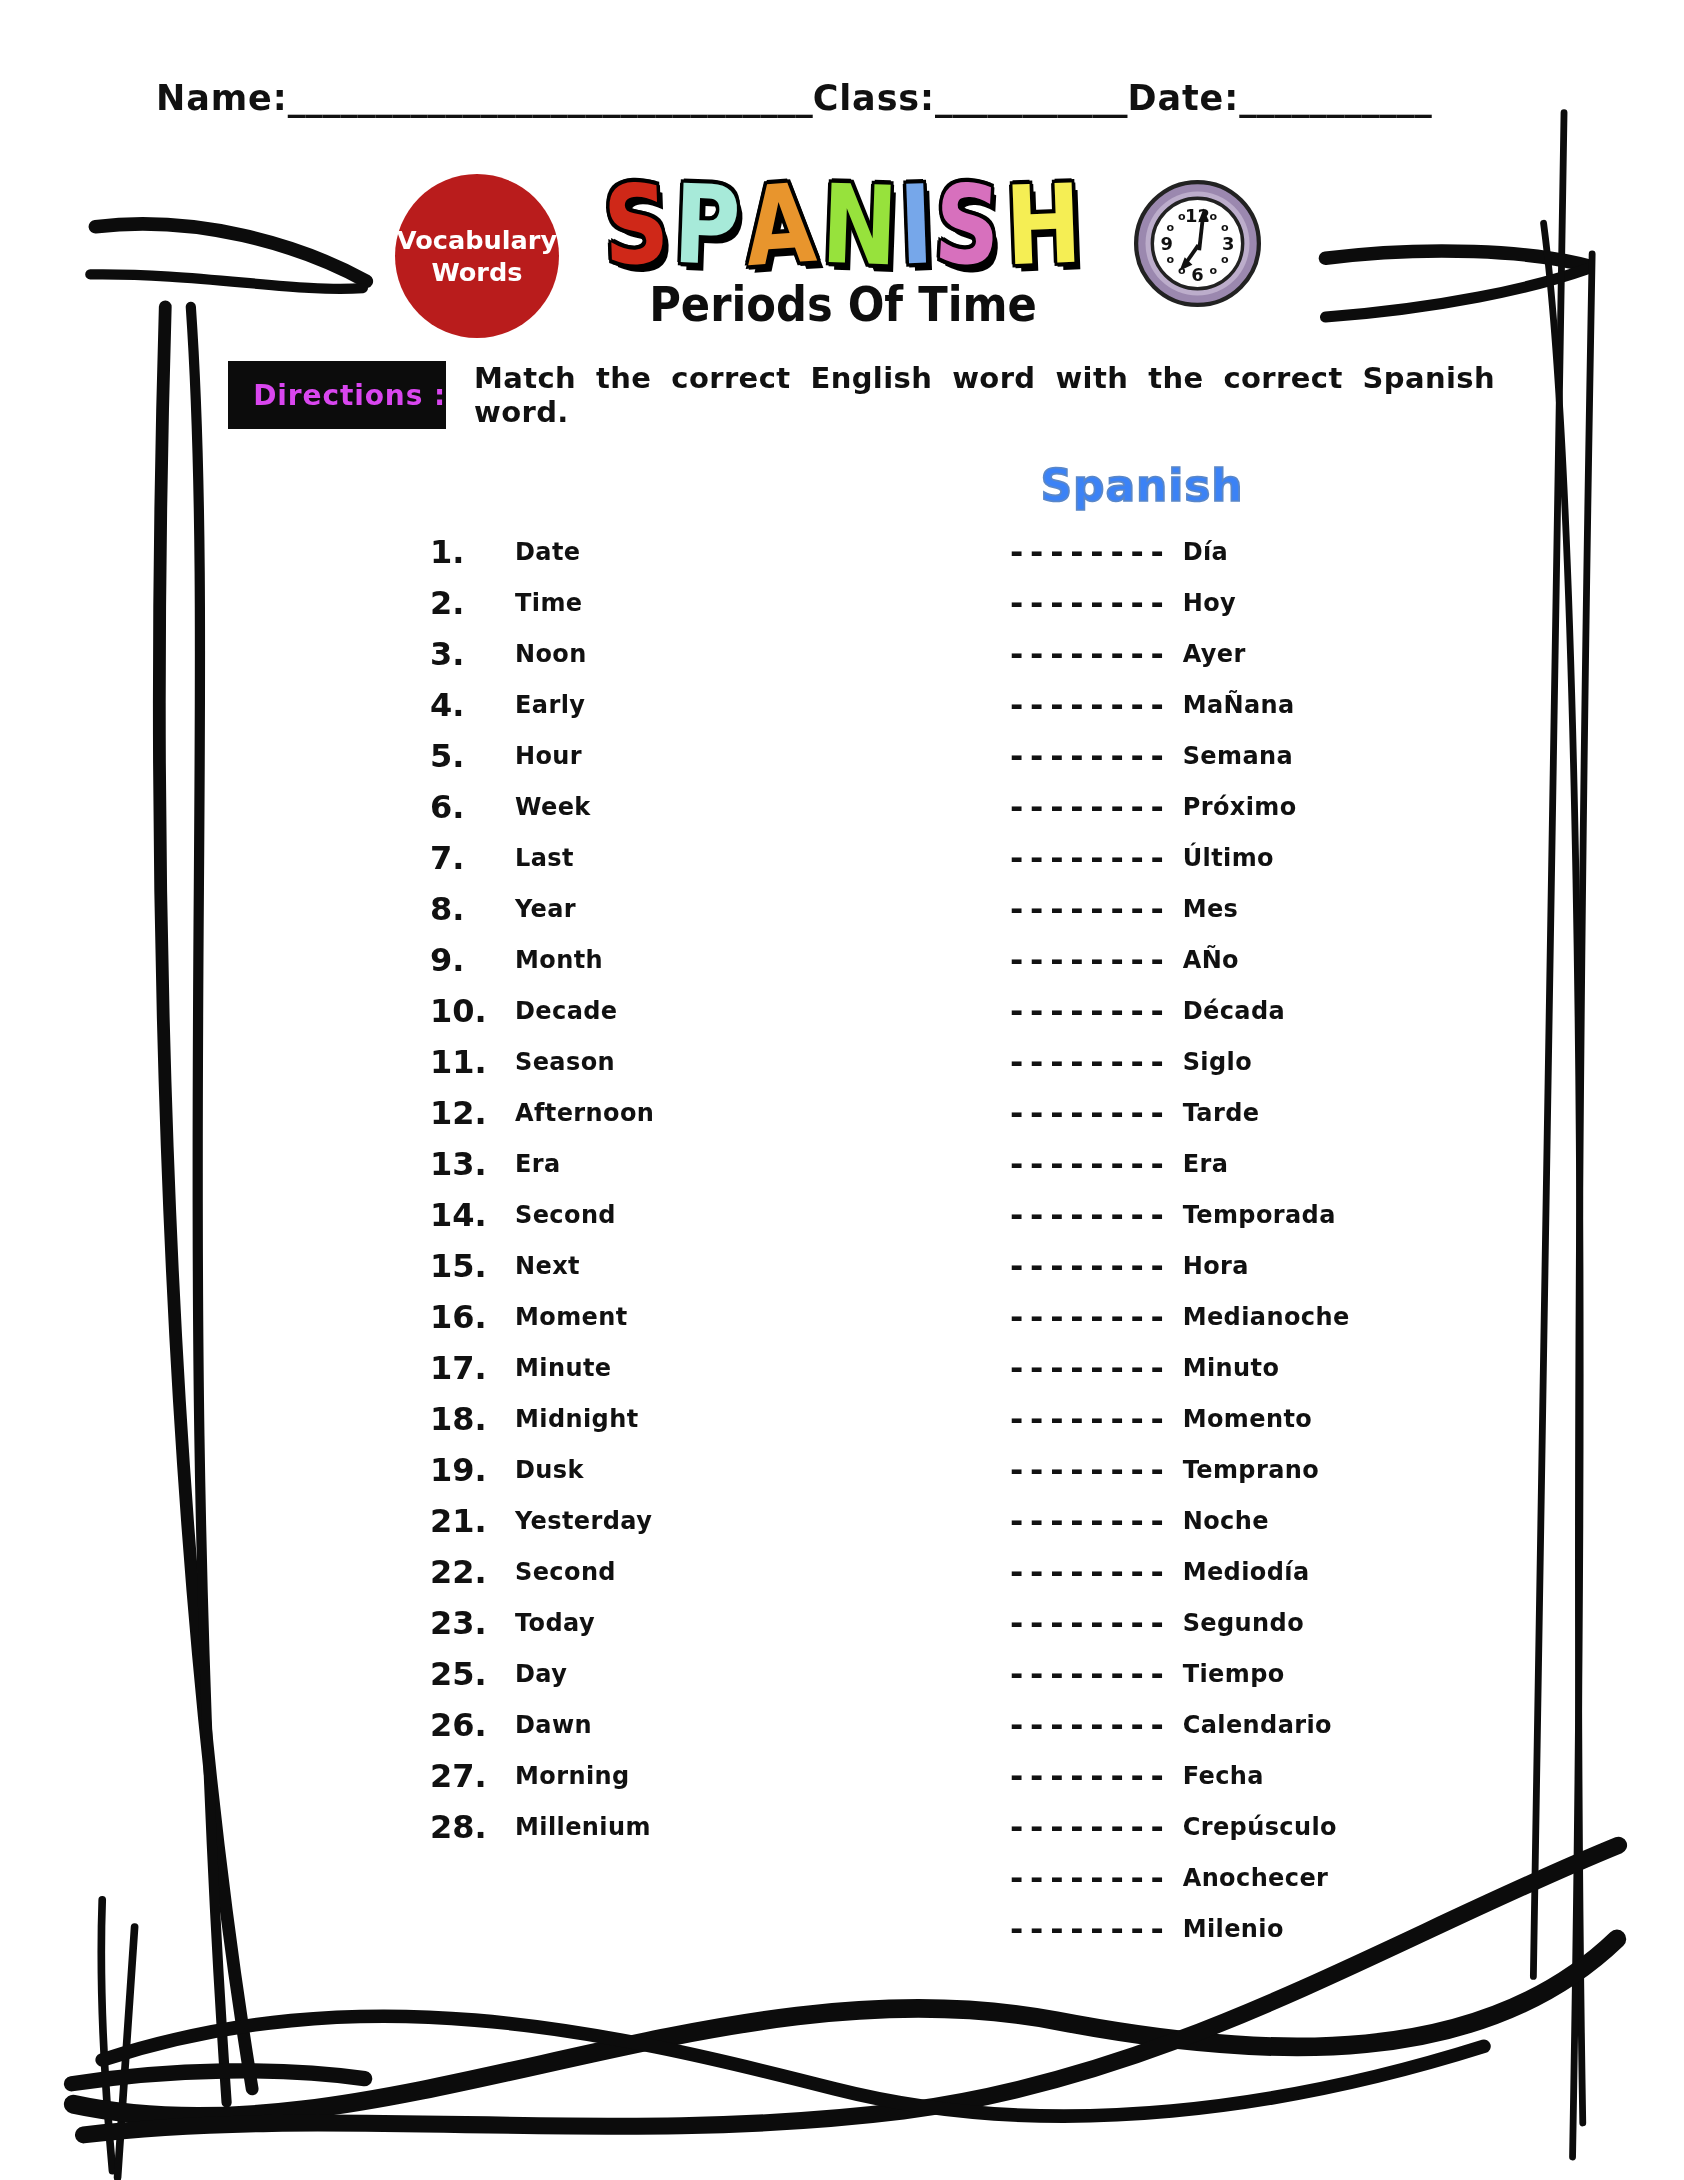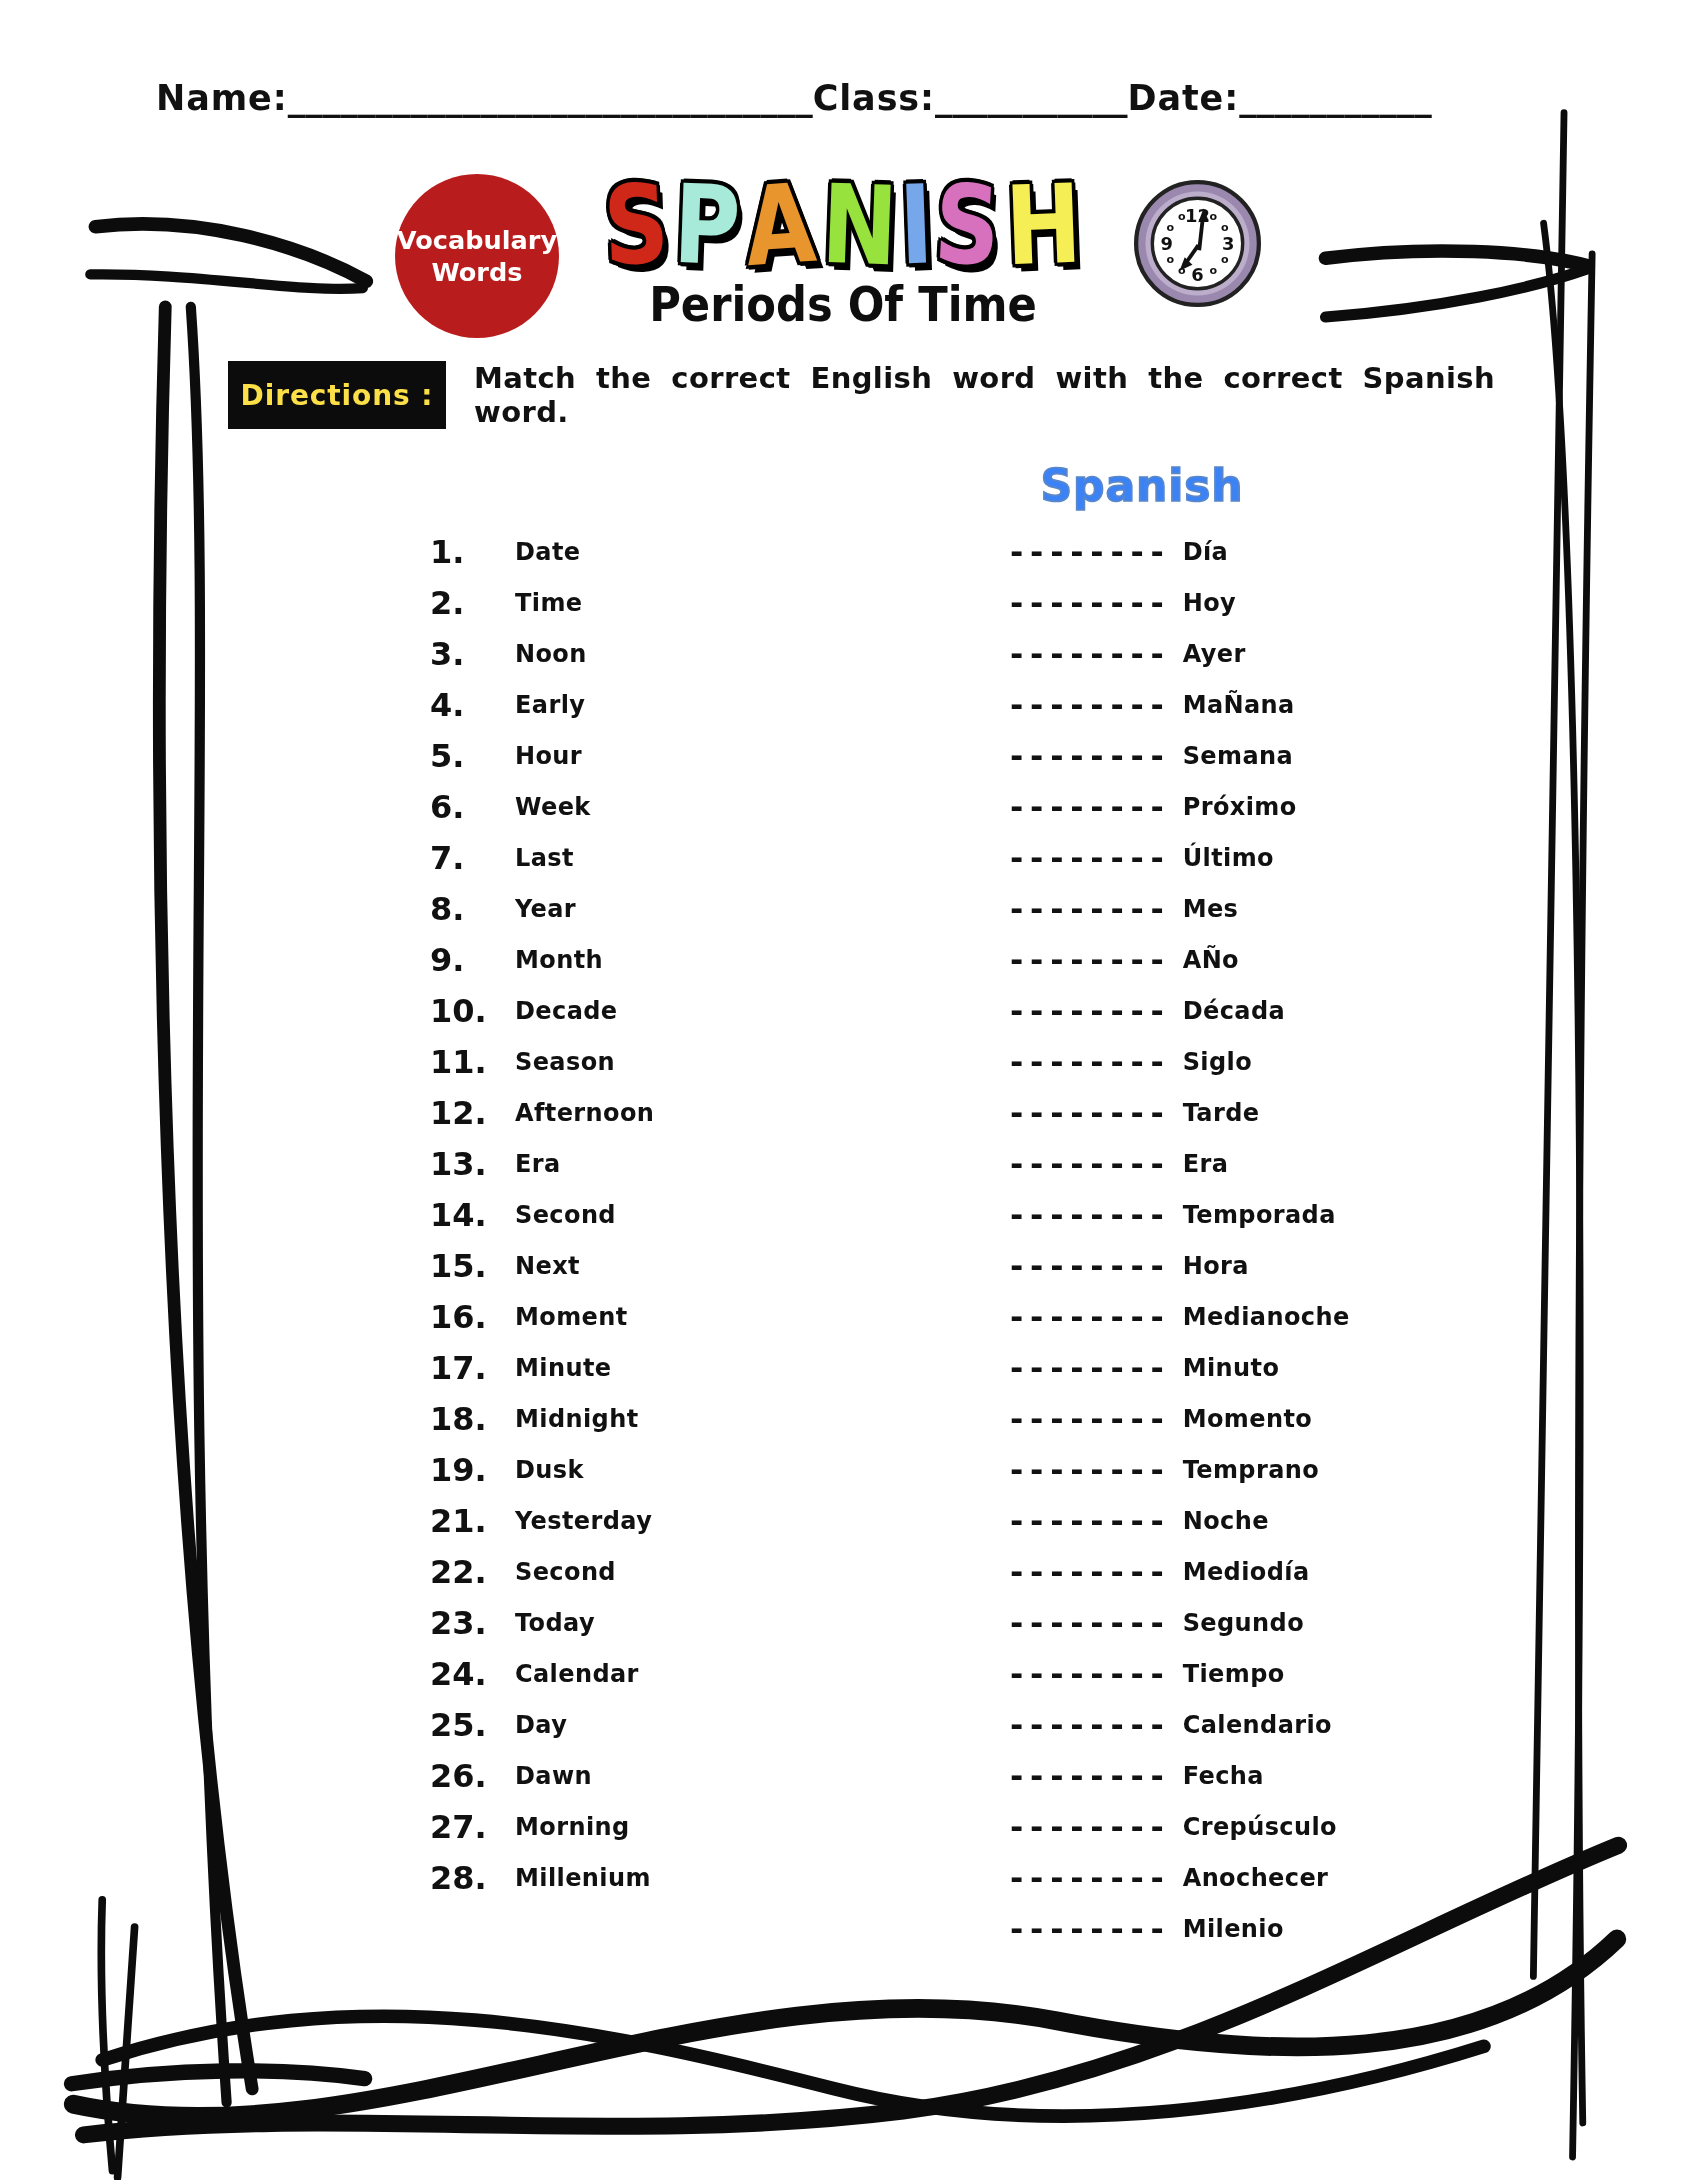--- a/index.html
+++ b/index.html
@@ -25,21 +25,21 @@
              text-shadow:-3.4px -3.4px 0 #000,3.4px -3.4px 0 #000,-3.4px 3.4px 0 #000,3.4px 3.4px 0 #000,
                          -4.3px 0 0 #000,4.3px 0 0 #000,0 -4.3px 0 #000,0 4.3px 0 #000,6.8px 7.7px 0 #000;}
   .subtitle{position:absolute;left:555px;top:276px;width:576px;text-align:center;
             font-size:48px;font-weight:700;transform:scaleX(.9);color:#0e0e0e;}
 
   
   .clock{position:absolute;left:1131px;top:177px;width:133px;height:133px;}
 
   
   .dir-box{position:absolute;left:228px;top:361px;width:218px;height:68px;background:#0c0c0c;
-           display:flex;align-items:center;justify-content:center;color:#fde047;
+           display:flex;align-items:center;justify-content:flex-end;color:#d946ef;
            font-size:28px;font-weight:700;letter-spacing:0.9px;}
   .dir-text{position:absolute;left:474px;top:361px;height:68px;width:1039px;display:flex;align-items:center;
             font-size:29px;font-weight:700;word-spacing:9.4px;letter-spacing:0.4px;}
 
   
   .col-header{position:absolute;top:460px;width:290px;text-align:center;
               font-size:44px;font-weight:700;letter-spacing:0.9px;}
   .hdr-en{left:396px;}
   .hdr-es{left:997px;}
 
@@ -247,24 +247,20 @@
   <div class="row">
     <span class="num">22.</span>
     <span class="word">Second</span>
   </div>
 
   <div class="row">
     <span class="num">23.</span>
     <span class="word">Today</span>
   </div>
 
-  <div class="row">
-    <span class="num">24.</span>
-    <span class="word">Calendar</span>
-  </div>
 
   <div class="row">
     <span class="num">25.</span>
     <span class="word">Day</span>
   </div>
 
   <div class="row">
     <span class="num">26.</span>
     <span class="word">Dawn</span>
   </div>

